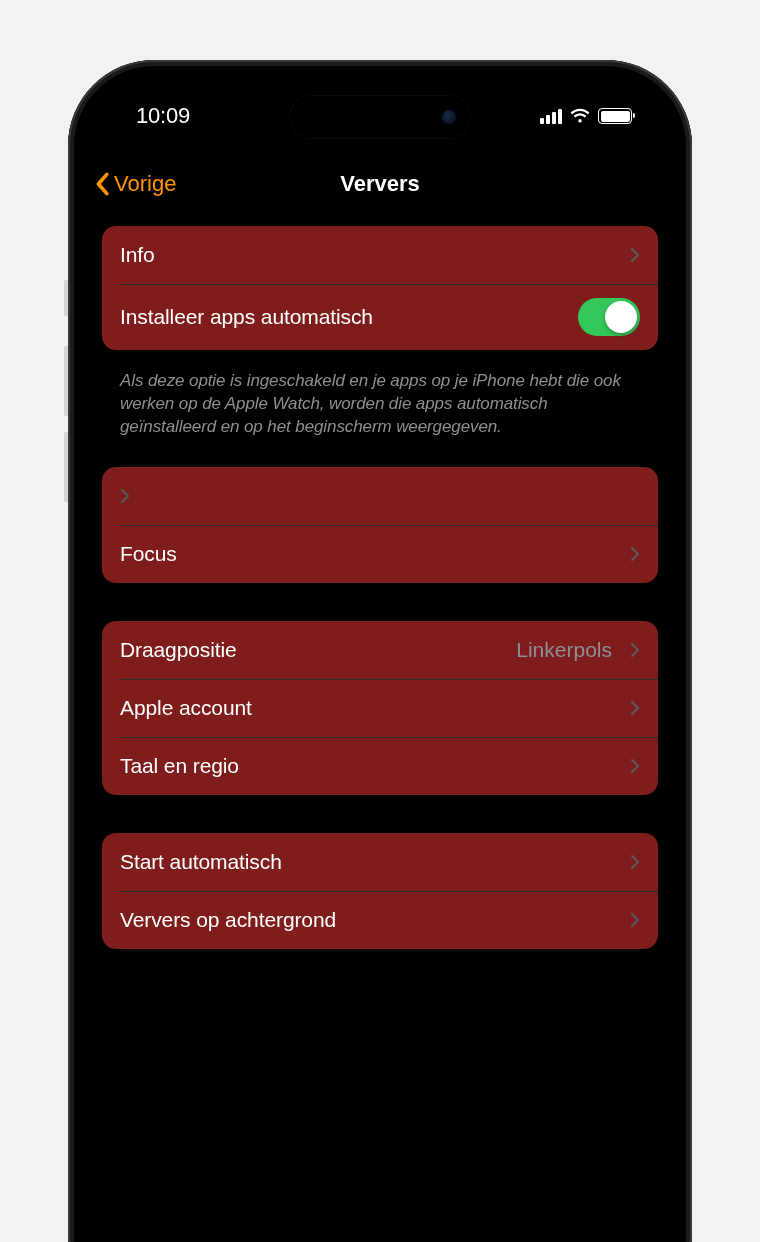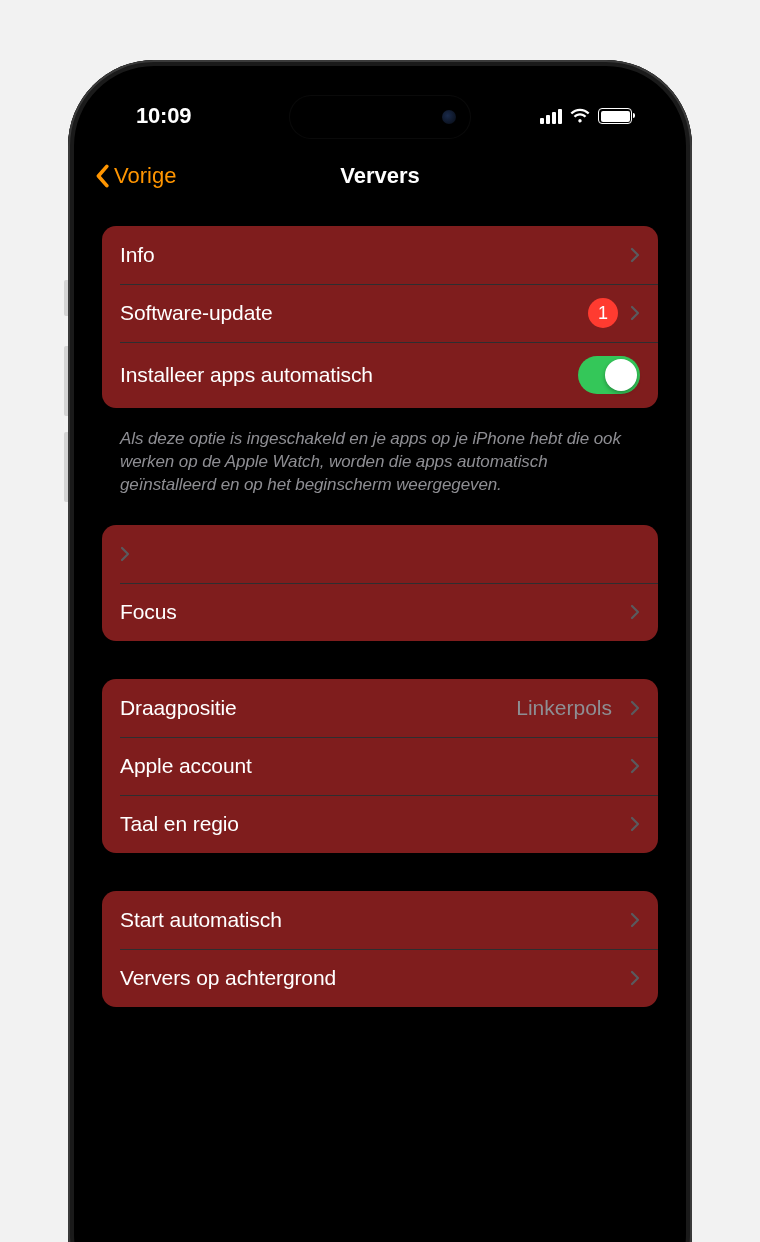--- a/index.html
+++ b/index.html
@@ -71,21 +71,21 @@
       height: 70px;
       display: flex;
       align-items: center;
       justify-content: space-between;
       padding: 10px 40px 0;
       color: #fff;
       z-index: 5;
     }
     .time {
       font-size: 22px;
-      font-weight: 700;
+      font-weight: 400;
       letter-spacing: -0.2px;
       padding-left: 12px;
     }
     .status-icons {
       display: flex;
       align-items: center;
       gap: 7px;
       padding-right: 4px;
     }
     .signal {
@@ -123,21 +123,21 @@
     }
     .battery i {
       position: absolute;
       left: 1.5px; top: 1.5px; bottom: 1.5px;
       width: calc(100% - 3px);
       background: #fff;
       border-radius: 2px;
     }
     .nav-bar {
       position: absolute;
-      top: 78px;
+      top: 86px;
       left: 0; right: 0;
       height: 44px;
       display: flex;
       align-items: center;
       padding: 0 10px;
     }
     .back-btn {
       display: flex;
       align-items: center;
       gap: 4px;
@@ -284,27 +284,20 @@
     <div class="content">
 
       <div class="group tight">
         <div class="row">
           <div class="row-label">Info</div>
           <svg class="chev" viewBox="0 0 10 16">
               <path d="M2 2l6 6-6 6" stroke="#5a5a5e" stroke-width="2.2" fill="none" stroke-linecap="round" stroke-linejoin="round"></path>
             </svg>
         </div>
         <div class="row">
-          <div class="row-label">Software-update</div>
-          <div class="badge">1</div>
-          <svg class="chev" viewBox="0 0 10 16">
-              <path d="M2 2l6 6-6 6" stroke="#5a5a5e" stroke-width="2.2" fill="none" stroke-linecap="round" stroke-linejoin="round"></path>
-            </svg>
-        </div>
-        <div class="row">
           <div class="row-label">Installeer apps automatisch</div>
           <div class="toggle">
             <div class="toggle-knob"></div>
           </div>
         </div>
       </div>
       <div class="footer-text">Als deze optie is ingeschakeld en je apps op je iPhone hebt die ook werken op de Apple Watch, worden die apps automatisch geïnstalleerd en op het beginscherm weergegeven.</div>
 
       <div class="group">
         <div class="row">

